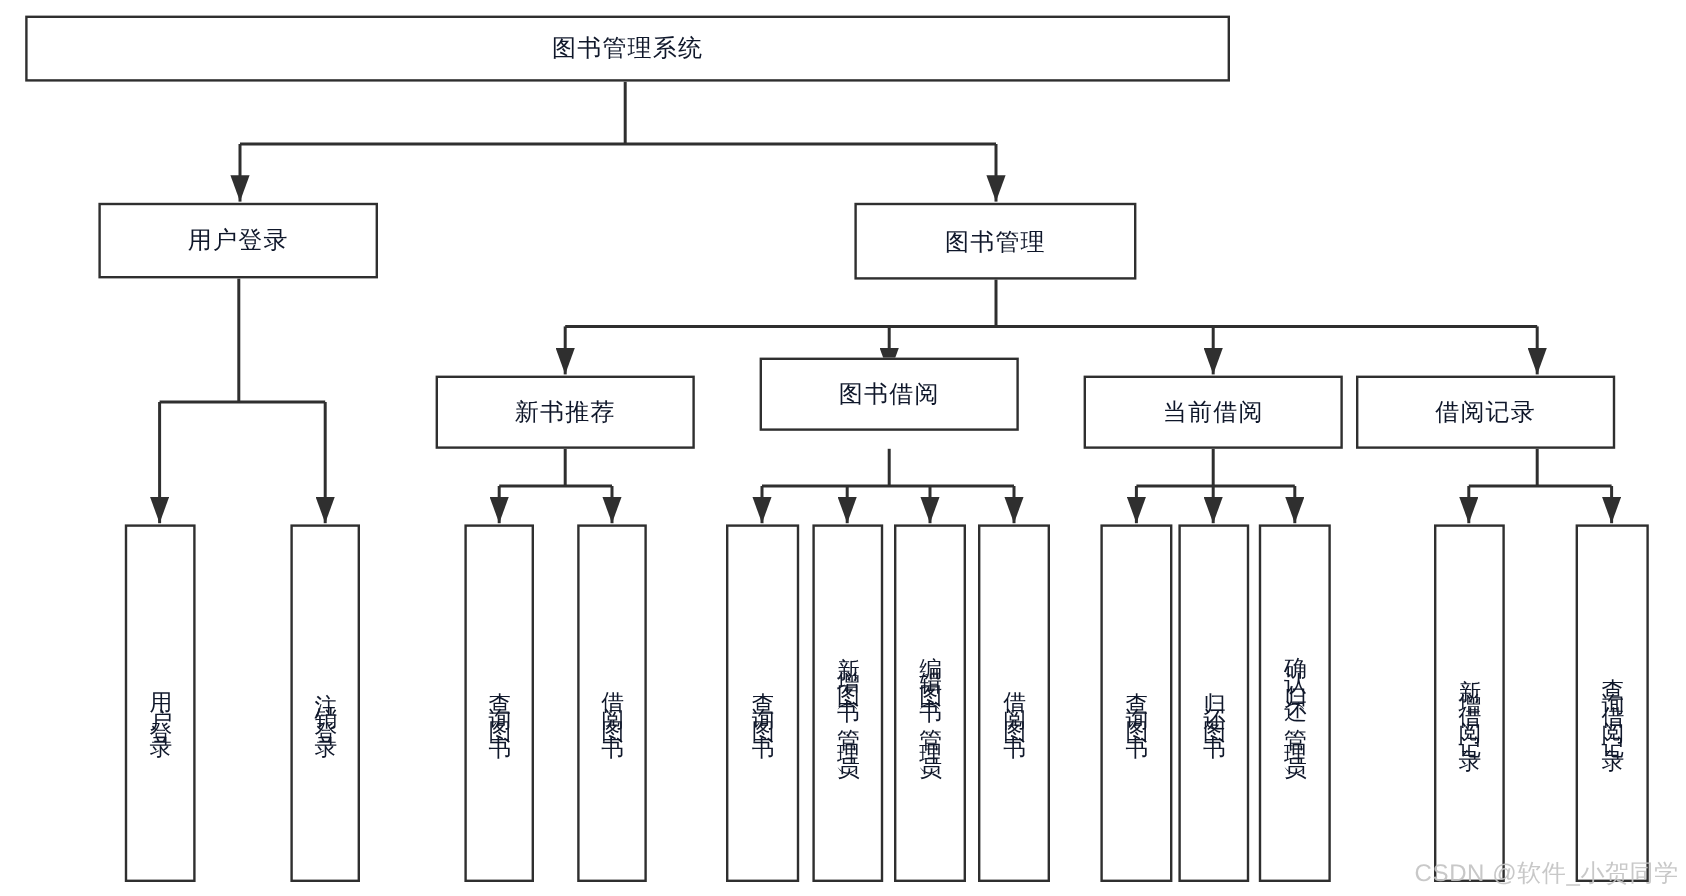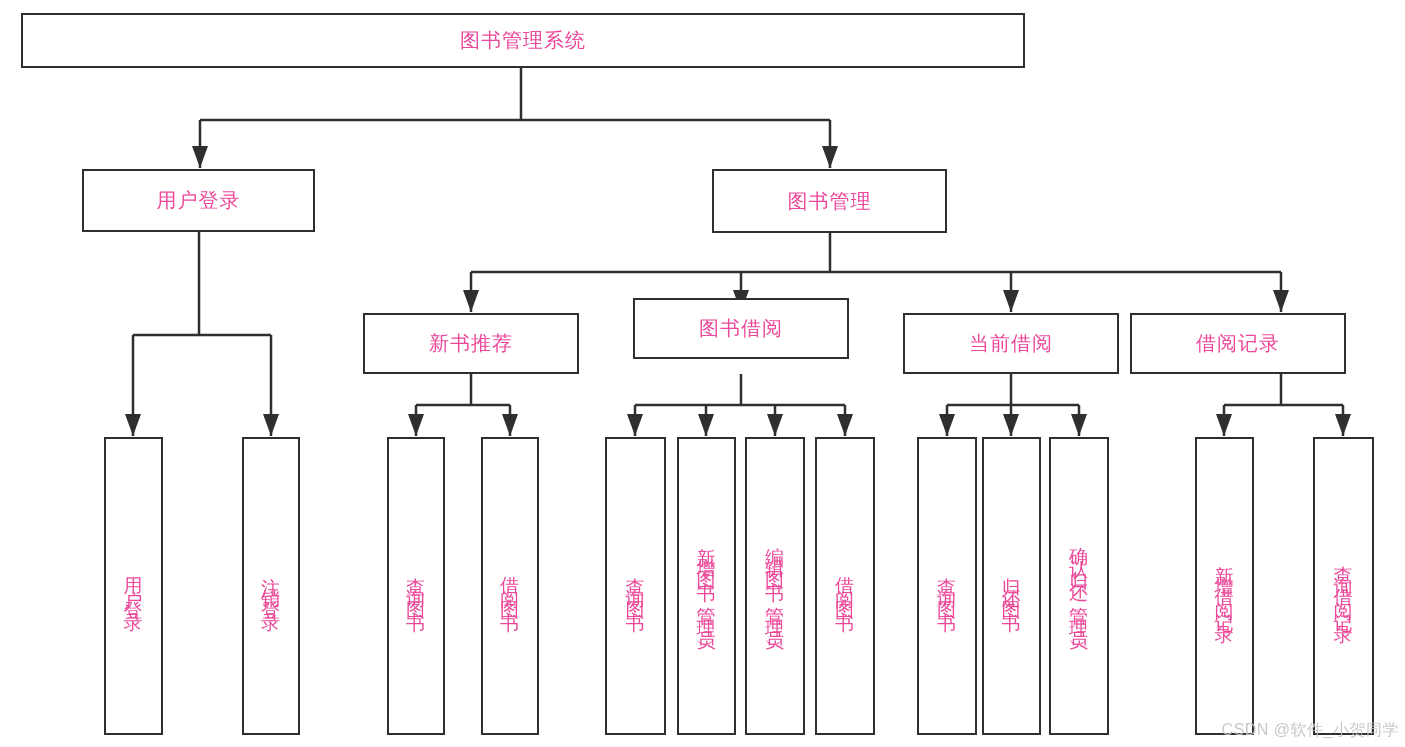--- a/index.html
+++ b/index.html
@@ -12,35 +12,35 @@
   }
   .connectors{position:absolute;left:0;top:0;width:1405px;height:747px;}
   .connectors line{stroke:#2f2f2f;stroke-width:2.5;}
   .connectors .arrowhead{fill:#2f2f2f;}
   .node{
     position:absolute;
     box-sizing:border-box;
     border:2.5px solid #2f2f2f;
     background:#ffffff;
     display:flex;align-items:center;justify-content:center;
-    color:#ec4899;
+    color:#0f172a;
   }
   .hlabel{font-size:20px;letter-spacing:1px;white-space:nowrap;}
   .leaf .vtext{
     writing-mode:vertical-lr;
     text-orientation:mixed;
     font-size:19px;
     letter-spacing:12px;
     line-height:1;
     white-space:nowrap;
   }
   .watermark{
     position:absolute;
     right:6px;bottom:6px;
-    font-size:16px;
+    font-size:20px;
     color:rgba(195,195,195,0.92);
     letter-spacing:0.5px;
     z-index:5;
     white-space:nowrap;
   }
 </style>
 </head>
 <body>
 
 <div class="canvas">

